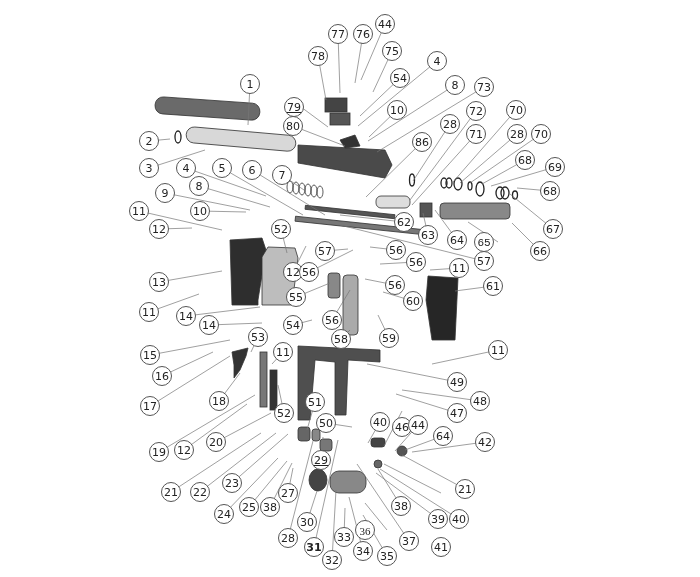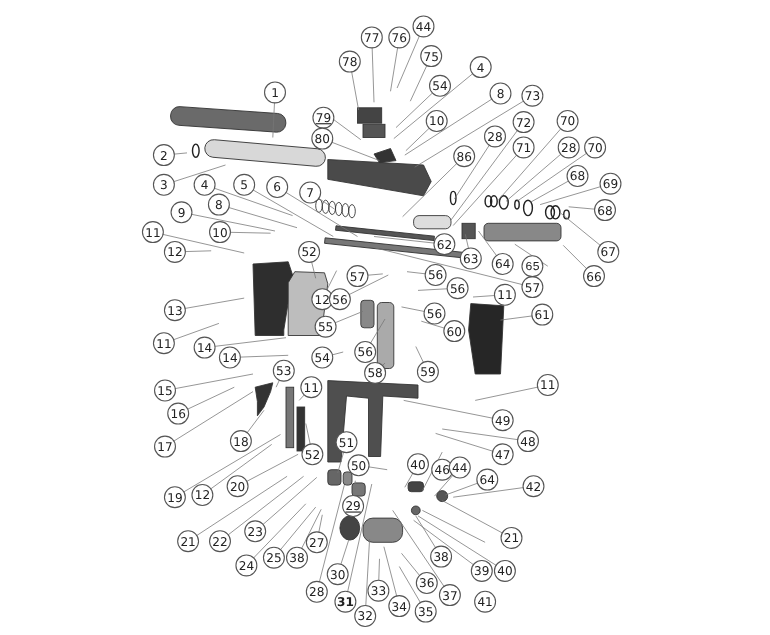--- a/index.html
+++ b/index.html
@@ -268,21 +268,21 @@
       <div class="callout" style="left: 315px; top: 402px;">51</div>
       <div class="callout" style="left: 326px; top: 423px;">50</div>
       <div class="callout" style="left: 321px; top: 460px; text-decoration: underline;">29</div>
       <div class="callout" style="left: 288px; top: 538px;">28</div>
       <div class="callout" style="left: 307px; top: 522px;">30</div>
       <div class="callout" style="left: 314px; top: 547px; font-weight: bold;">31</div>
       <div class="callout" style="left: 332px; top: 560px;">32</div>
       <div class="callout" style="left: 344px; top: 537px;">33</div>
       <div class="callout" style="left: 363px; top: 551px;">34</div>
       <div class="callout" style="left: 387px; top: 556px;">35</div>
-      <div class="callout" style="left: 388px; top: 530px;">36</div>
+      <div class="callout" style="left: 365px; top: 530px; font-family: Liberation Serif, serif;">36</div>
       <div class="callout" style="left: 409px; top: 541px;">37</div>
       <div class="callout" style="left: 401px; top: 506px;">38</div>
       <div class="callout" style="left: 438px; top: 519px;">39</div>
       <div class="callout" style="left: 459px; top: 519px;">40</div>
       <div class="callout" style="left: 441px; top: 493px; margin-top: 44px;">41</div>
       <div class="callout" style="left: 465px; top: 489px;">21</div>
       <div class="callout" style="left: 380px; top: 422px;">40</div>
       <div class="callout" style="left: 402px; top: 427px; border-radius: 10px;">46</div>
       <div class="callout" style="left: 418px; top: 425px;">44</div>
       <div class="callout" style="left: 443px; top: 436px;">64</div>

